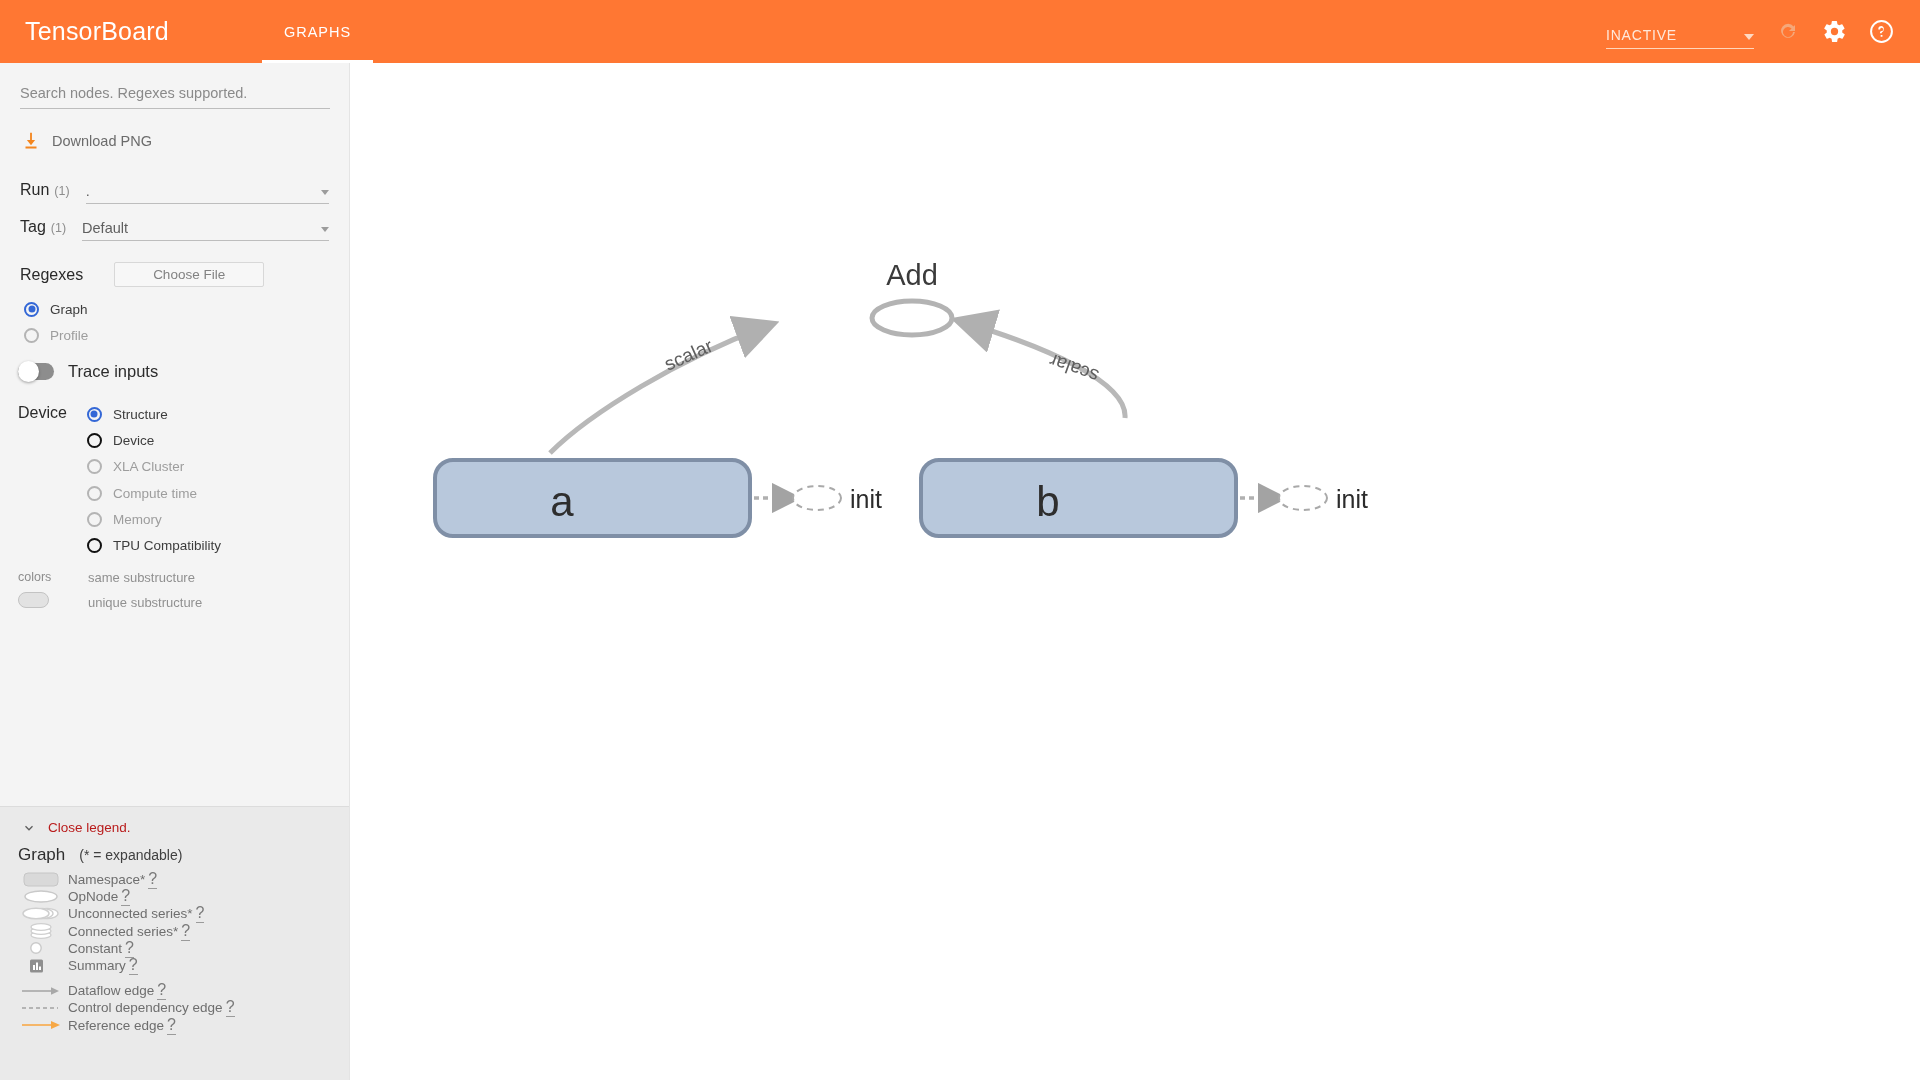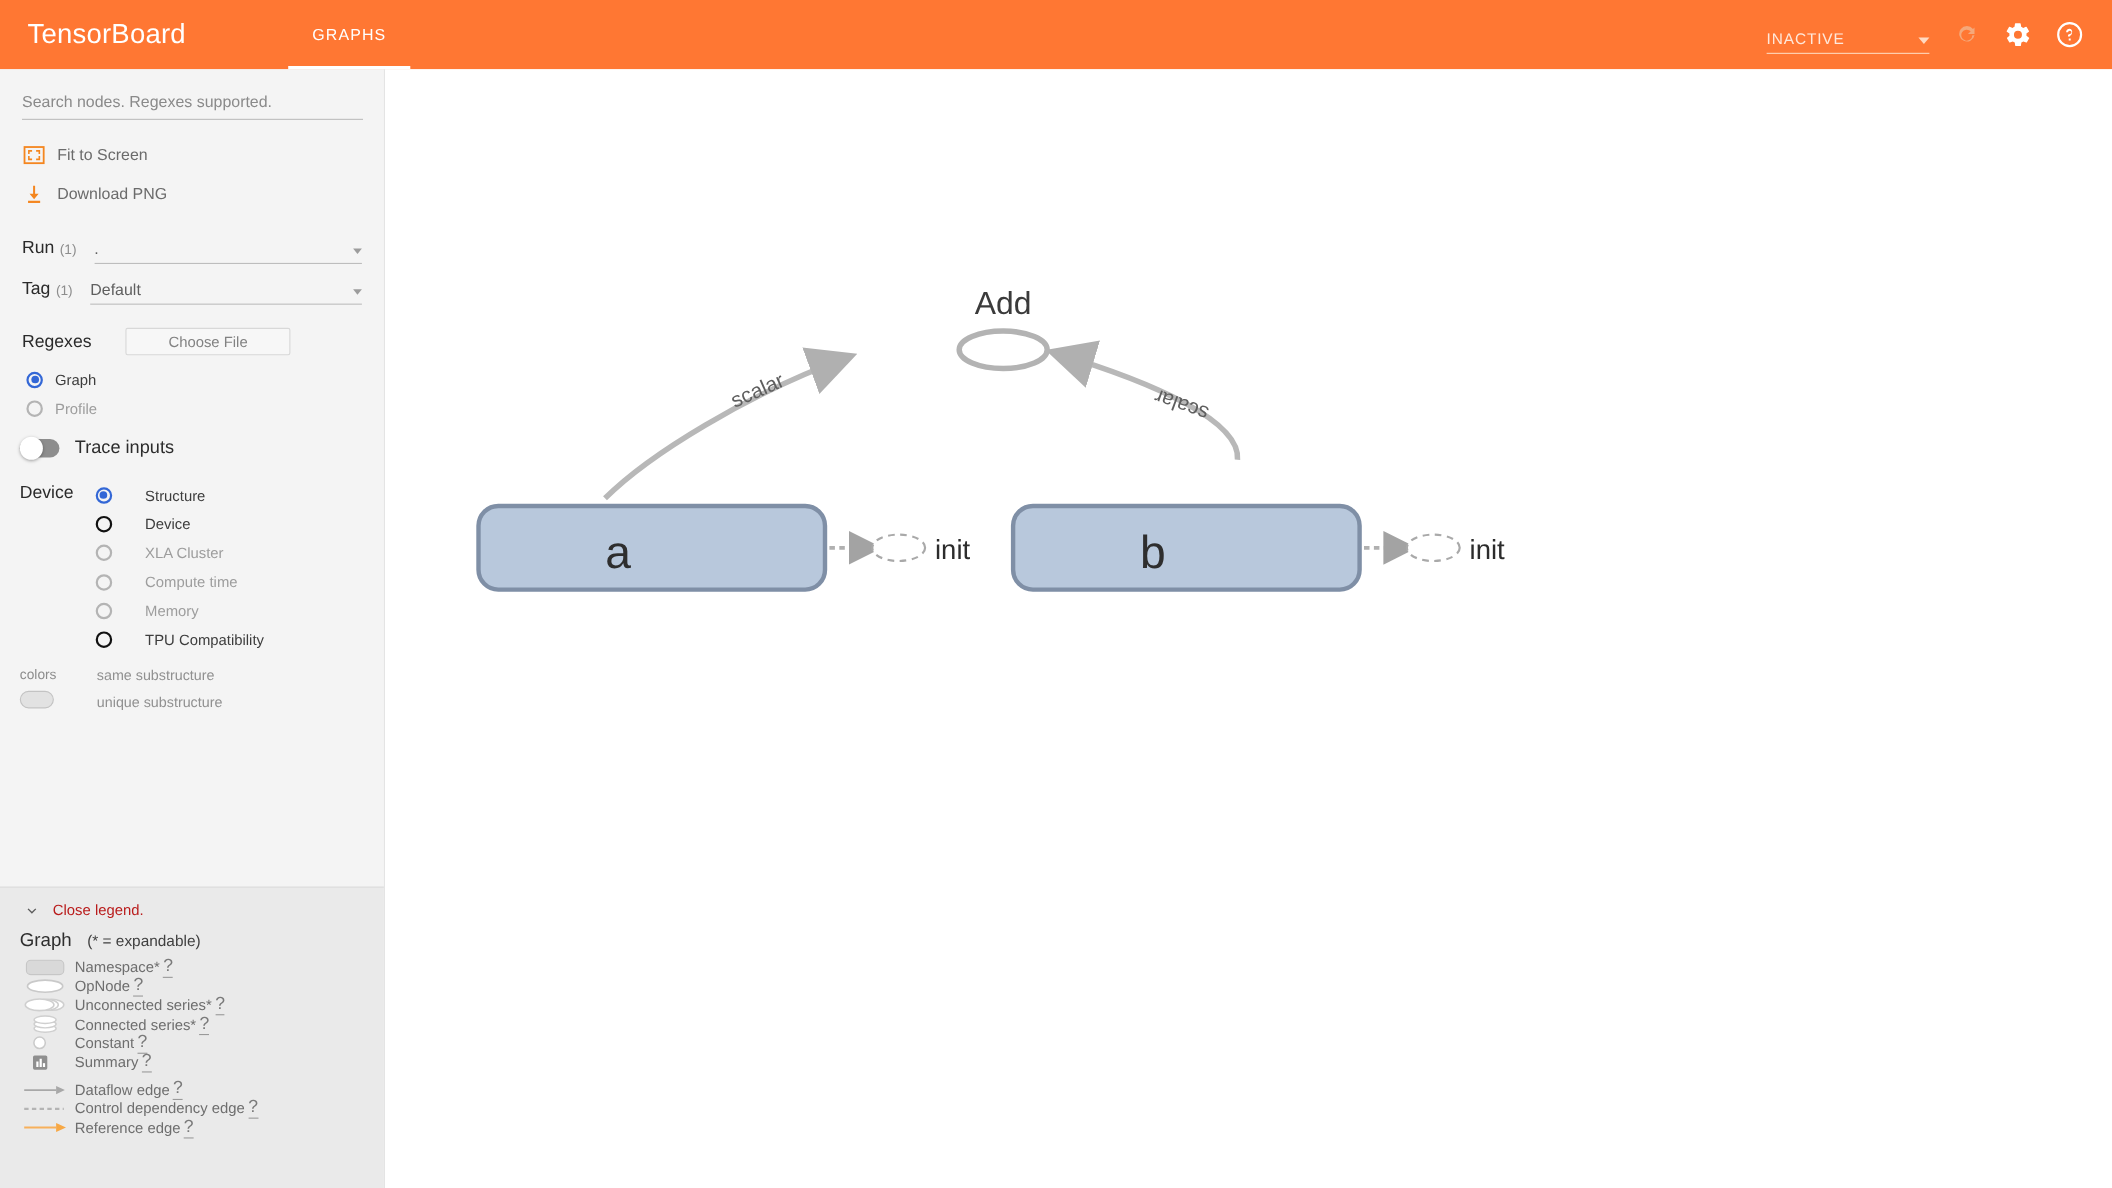--- a/index.html
+++ b/index.html
@@ -133,21 +133,21 @@
   #trace-knob {
     position: absolute; left: 0; top: -2px;
     width: 21px; height: 21px; border-radius: 50%;
     background: #ffffff; box-shadow: 0 1px 3px rgba(0,0,0,.35);
   }
   #trace-label { font-size: 16.5px; color: #2c2c2c; margin-left: 14px; }
 
   #color-block { display: flex; margin: 20px 0 0 18px; }
   #color-key { font-size: 16px; color: #2a2a2a; margin-top: 3px; }
   #color-radios { margin-left: 20px; }
-  #color-radios .radio-row { height: 26.3px; gap: 19px; }
+  #color-radios .radio-row { height: 26.3px; }
 
   .swatch-row { display: flex; align-items: center; height: 25px; margin-left: 18px; }
   .swatch-key { font-size: 12.5px; color: #8d8d8d; width: 70px; }
   .swatch-text { font-size: 13px; color: #909090; margin-left: 28px; }
   #uniq-swatch {
     width: 31px; height: 16px; border-radius: 8px;
     background: #e2e2e2; border: 1px solid #c3c3c3;
   }
 
   
@@ -200,27 +200,20 @@
       <path fill="#ffffff" d="M11.2 15.3h1.7v1.7h-1.7zm.9-8.5a3.2 3.2 0 0 0-3.2 3.2h1.7a1.5 1.5 0 1 1 1.5 1.5c-.9 0-1.6.7-1.6 1.6v.6h1.7v-.4c0-.7 1.9-1 1.9-3a3 3 0 0 0-2-3.5z"></path>
     </svg>
   </div>
 </div>
 
 <div id="sidebar">
  <div id="sidebar-scroll">
 
   <input id="search-input" type="text" placeholder="Search nodes. Regexes supported." style="">
 
-  <div class="action-row">
-    <svg width="22" height="22" viewBox="0 0 24 24" style="position:absolute;margin-left:0">
-      <rect x="2.5" y="4" width="19" height="16" fill="none" stroke="#f4861f" stroke-width="1.8"></rect>
-      <path fill="#f4861f" d="M6 7h4v1.6H7.6V11H6zM14 7h4v4h-1.6V8.6H14zM6 13h1.6v2.4H10V17H6zM16.4 13H18v4h-4v-1.6h2.4z"></path>
-    </svg>
-    <span class="action-label">Fit to Screen</span>
-  </div>
 
   <div class="action-row">
     <svg width="22" height="22" viewBox="0 0 24 24" style="position:absolute;margin-left:0">
       <path fill="#f4861f" d="M11 3h2v8h3.5L12 16.5 7.5 11H11z"></path>
       <rect x="6" y="18" width="12" height="2.2" fill="#f4861f"></rect>
     </svg>
     <span class="action-label">Download PNG</span>
   </div>
 
   <div class="sel-row" style="margin-top:12px">

